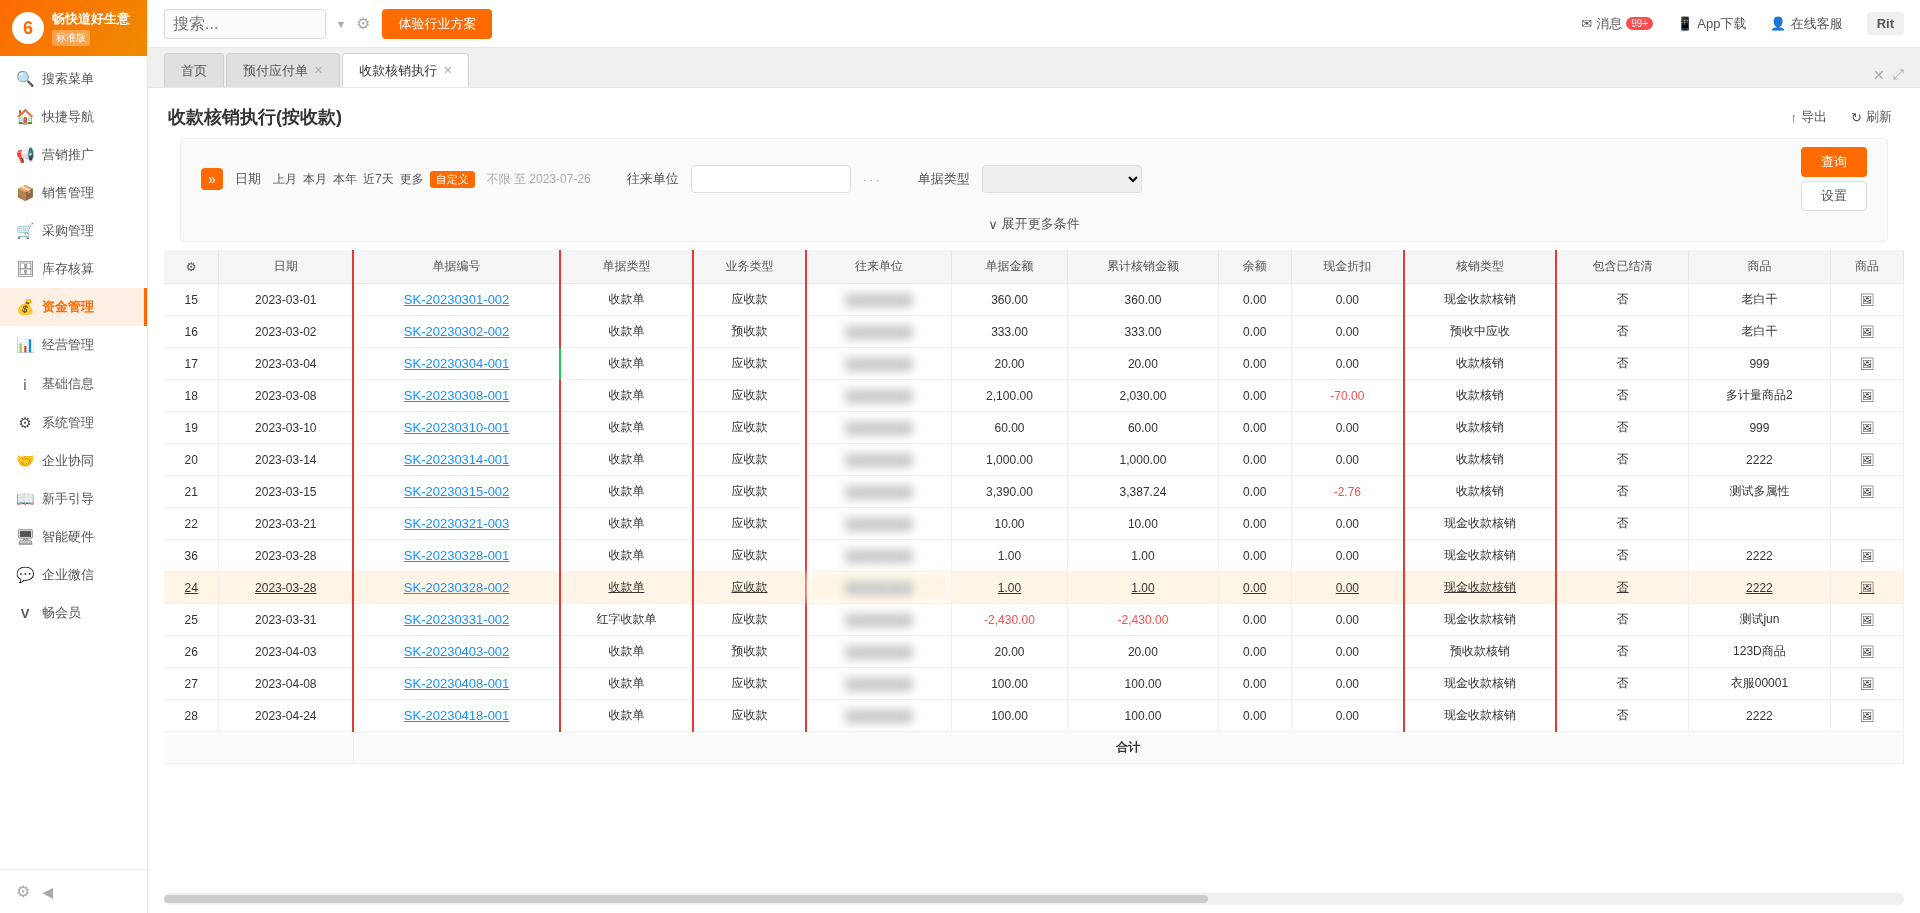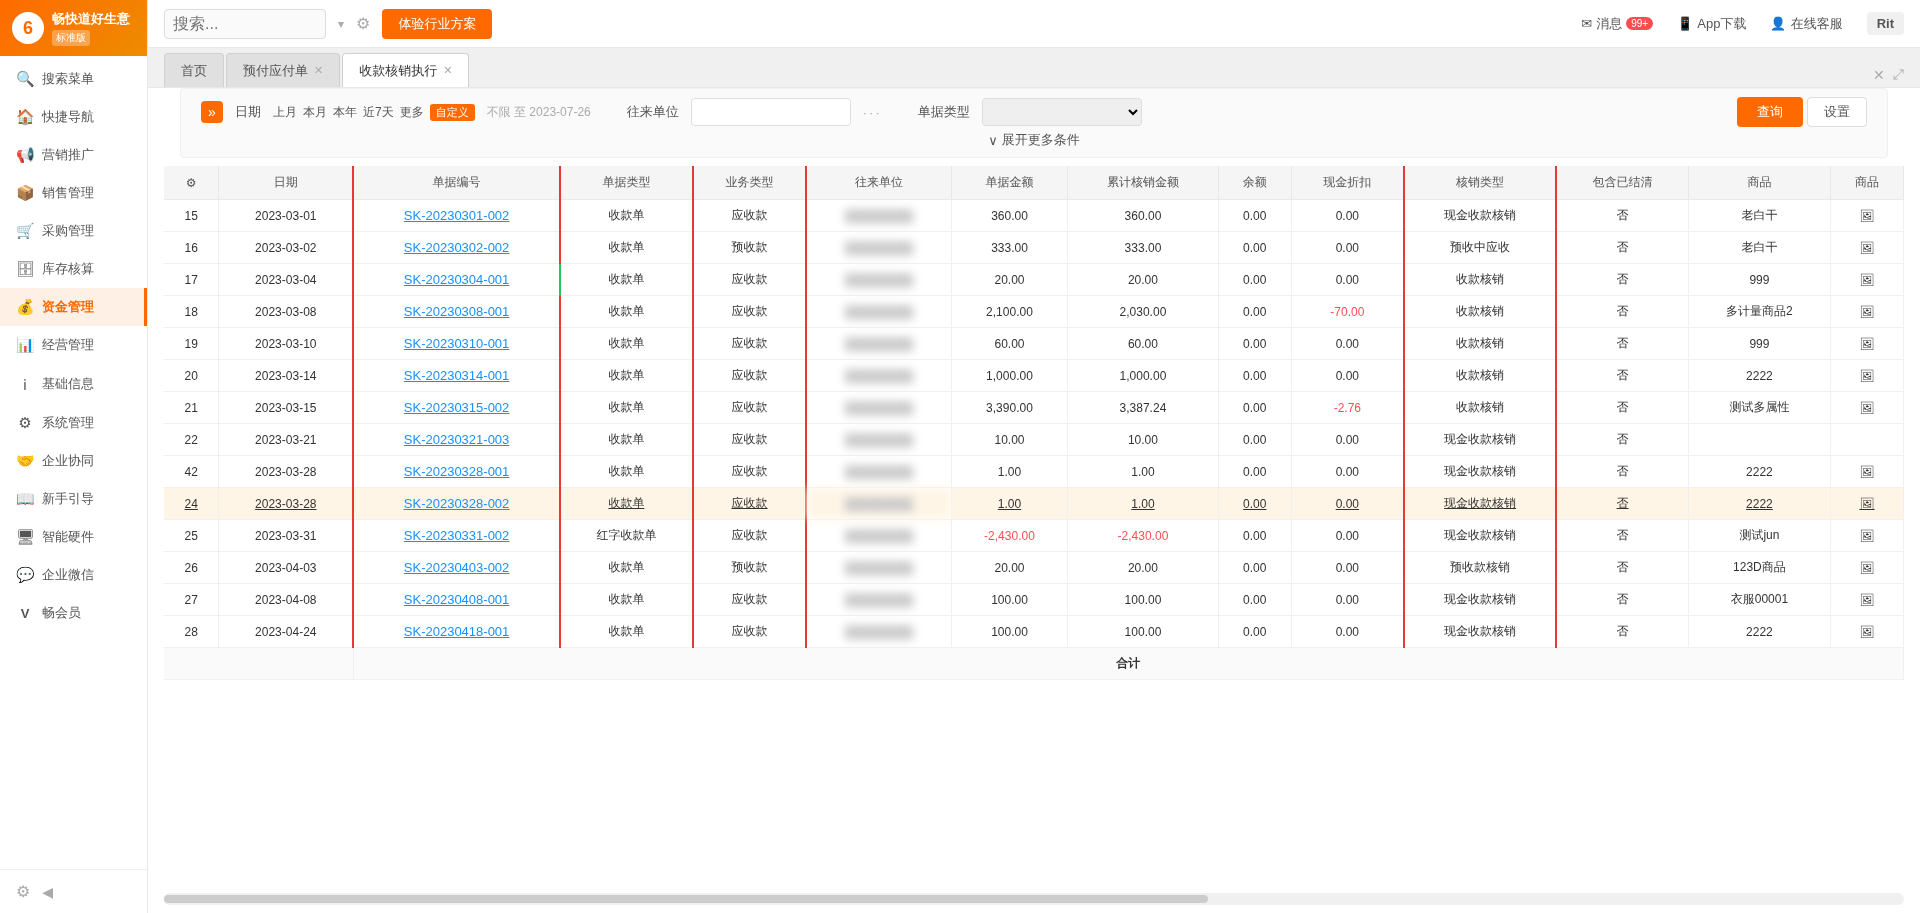--- a/index.html
+++ b/index.html
@@ -75,21 +75,21 @@
     .td-link { color: #1890ff; cursor: pointer; text-decoration: underline; }
     .td-red { color: #ff4d4f; }
 
     
     .table-footer td { background: #fafafa; font-weight: bold; }
 
     
     ::-webkit-scrollbar { width: 6px; height: 6px; }
     ::-webkit-scrollbar-thumb { background: #ccc; border-radius: 3px; }
 
-    .filter-right-actions { display: flex; gap: 4px; margin-left: auto; }
+    .filter-right-actions { display: flex; flex-direction: column; gap: 4px; margin-left: auto; }
 
     .topbar-input-wrapper { display: flex; align-items: center; border: 1px solid #ddd; border-radius: 4px; background: #fafafa; overflow: hidden; }
     .topbar-input-wrapper input { border: none; background: transparent; outline: none; padding: 4px 8px; font-size: 16px; width: 140px; }
   </style>
 </head>
 <body>
 
 <div class="sidebar">
   <div class="sidebar-logo">
     <div class="sidebar-logo-icon">6</div>
@@ -208,20 +208,33 @@
     </div>
     <div class="tabs-spacer"></div>
     <div class="tab-window-btns">
       <span class="tab-win-btn">✕</span>
       <span class="tab-win-btn">⤢</span>
     </div>
   </div>
 
   <div class="content">
 
+    <div class="page-header">
+      <h1 class="page-title">收款核销执行(按收款)</h1>
+      <div class="page-actions">
+        <div class="page-action-btn">
+          <span>↑</span>
+          <span>导出</span>
+        </div>
+        <div class="page-action-btn">
+          <span>↻</span>
+          <span>刷新</span>
+        </div>
+      </div>
+    </div>
 
     <div style="padding: 0 16px 8px;">
       <div class="filter-bar">
         <div class="filter-row">
           <button class="filter-toggle">»</button>
           <span class="filter-label">日期</span>
           <div class="filter-date-links">
             <span class="filter-date-link">上月</span>
             <span class="filter-date-link">本月</span>
             <span class="filter-date-link">本年</span>
@@ -396,21 +409,21 @@
               <td>10.00</td>
               <td>10.00</td>
               <td>0.00</td>
               <td>0.00</td>
               <td style="border-left:2px solid #e53935;border-right:2px solid #e53935;">现金收款核销</td>
               <td>否</td>
               <td></td>
               <td></td>
             </tr>
             <tr>
-              <td>42</td>
+              <td>36</td>
               <td>2023-03-28</td>
               <td style="border-left:2px solid #e53935;border-right:2px solid #e53935;"><a class="td-link">SK-20230328-001</a></td>
               <td>收款单</td>
               <td style="border-left:2px solid #e53935;border-right:2px solid #e53935;">应收款</td>
               <td style="color: rgb(204, 204, 204); filter: blur(4px); user-select: none;">████████</td>
               <td>1.00</td>
               <td>1.00</td>
               <td>0.00</td>
               <td>0.00</td>
               <td style="border-left:2px solid #e53935;border-right:2px solid #e53935;">现金收款核销</td>

